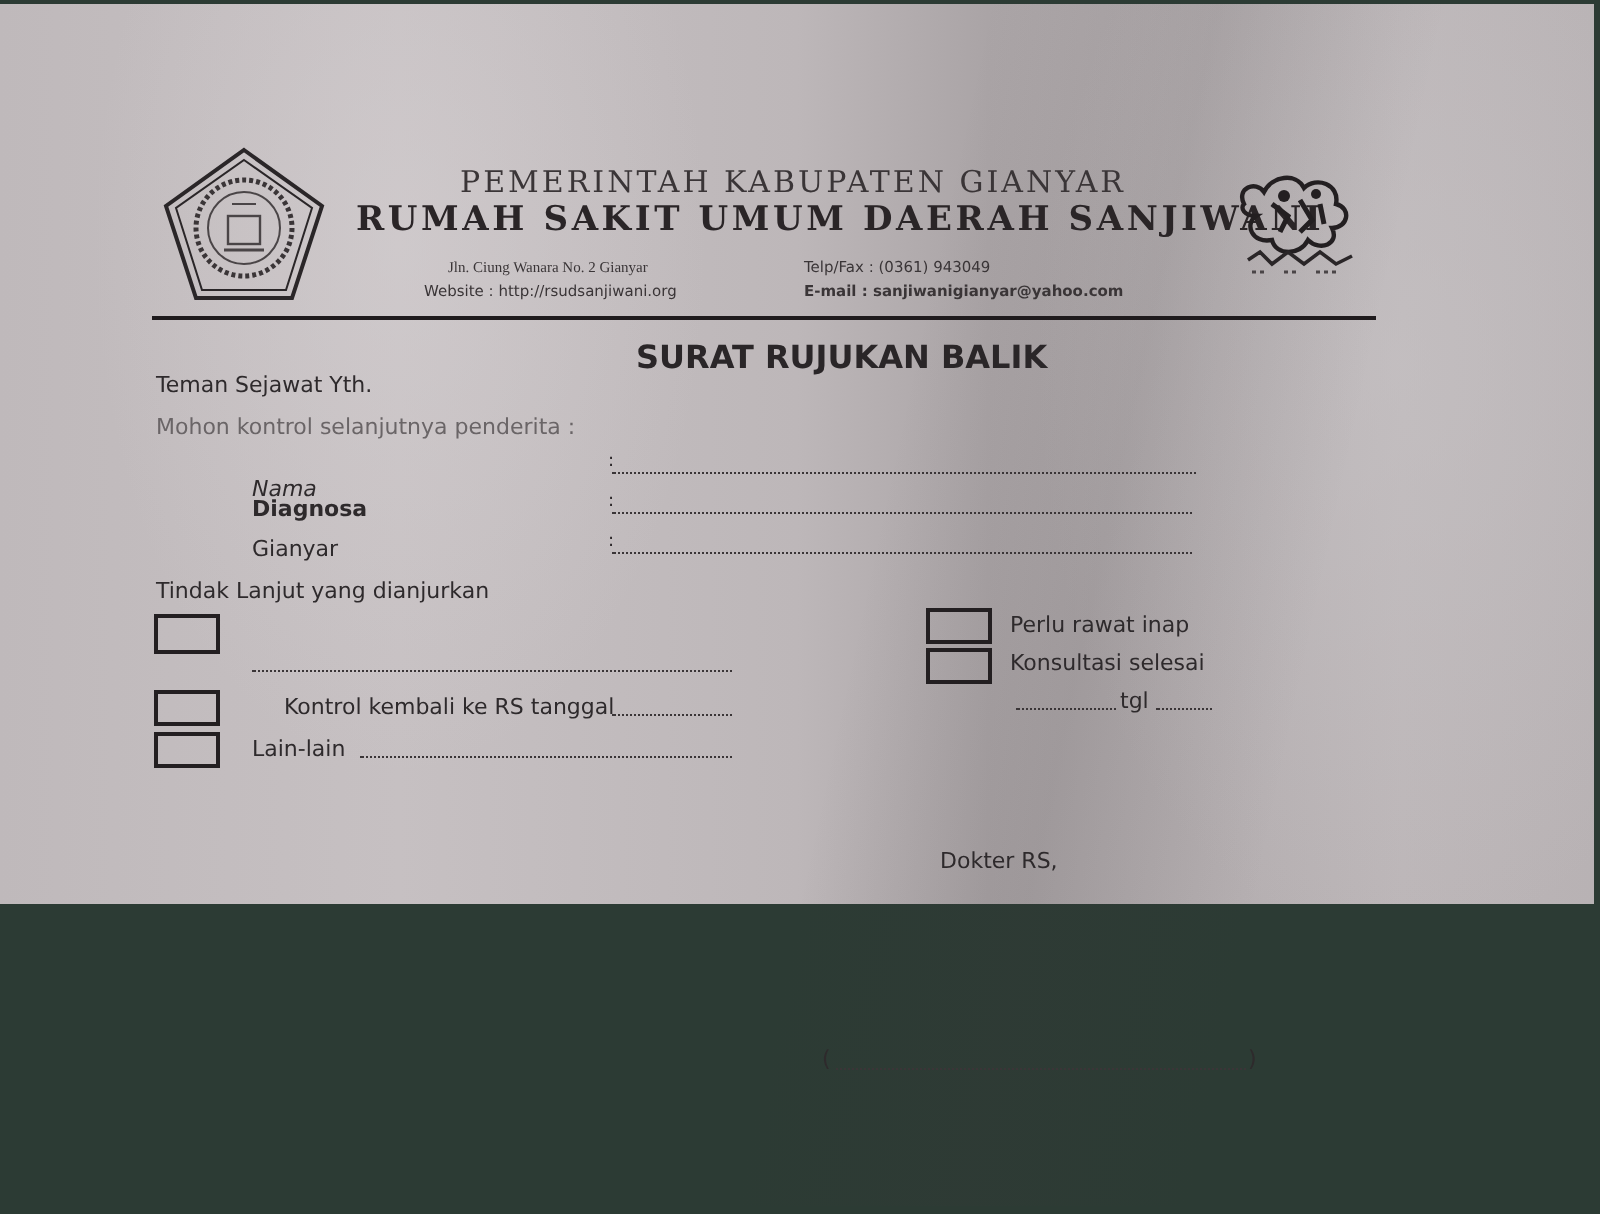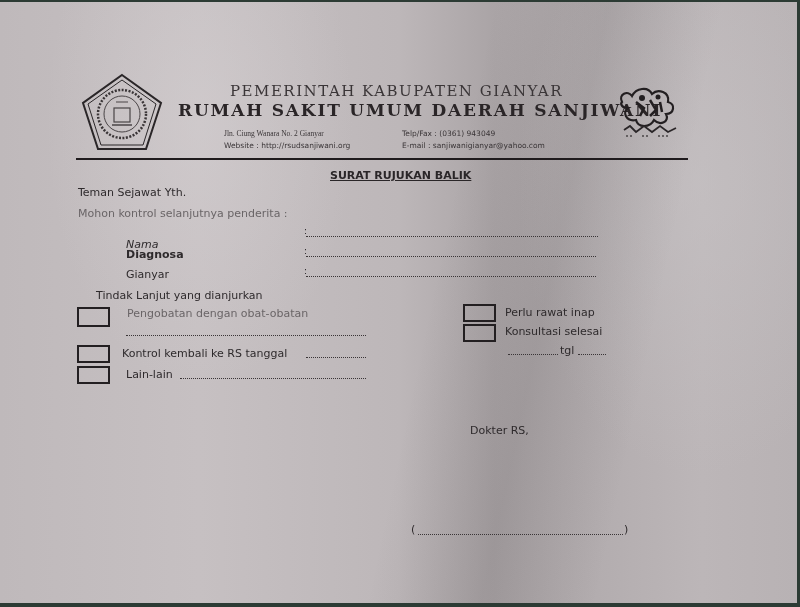--- a/index.html
+++ b/index.html
@@ -3,21 +3,21 @@
   <meta charset="utf-8">
   <style>
     html, body { margin: 0; padding: 0; }
     body {
       width: 800px; height: 607px; overflow: hidden;
       background: #2c3b34;
       font-family: "DejaVu Sans", sans-serif;
       position: relative;
     }
     .paper {
-      position: absolute; left: 0; top: 2px; width: 797px; height: 601px;
+      position: absolute; left: 0; top: 2px; width: 797px; height: 450px;
       background:
         radial-gradient(ellipse 260px 420px at 700px 180px, rgba(200,196,198,0.55), rgba(0,0,0,0) 70%),
         radial-gradient(ellipse 220px 380px at 200px 120px, rgba(215,210,212,0.5), rgba(0,0,0,0) 70%),
         linear-gradient(90deg, #bfb9bb 0%, #c6c0c2 25%, #bdb7b9 50%, #aaa4a6 62%, #b3adaf 75%, #bcb6b8 88%, #b8b2b4 100%);
       color: #2a2628;
     }
     .shade {
       position: absolute; left: 430px; top: 0; width: 230px; height: 601px;
       background: linear-gradient(90deg, rgba(0,0,0,0) 0%, rgba(60,55,57,0.12) 50%, rgba(0,0,0,0) 100%);
       transform: skewX(-12deg);
@@ -25,26 +25,26 @@
     }
     .abs { position: absolute; white-space: nowrap; }
 
     
     .logo-left { left: 80px; top: 70px; width: 84px; height: 80px; }
     .logo-right { left: 614px; top: 80px; width: 70px; height: 58px; }
     .gov { left: 230px; top: 80px; font-family: "DejaVu Serif", serif; font-size: 15px; letter-spacing: 1.5px; color: #3a3537; }
     .hosp { left: 178px; top: 98px; font-family: "DejaVu Serif", serif; font-size: 17px; font-weight: bold; letter-spacing: 1.8px; color: #2a2527; }
     .addr { font-size: 7.5px; color: #3a3537; }
     .addr1 { left: 224px; top: 127px; font-family: Liberation Serif, serif; }
-    .addr2 { left: 224px; top: 139px; }
+    .addr2 { left: 212px; top: 139px; }
     .addr3 { left: 402px; top: 127px; }
-    .addr4 { left: 402px; top: 139px; }
+    .addr4 { left: 402px; top: 139px; font-weight: bold; }
     .rule { left: 76px; top: 156px; width: 612px; height: 2px; background: #1f1b1d; }
 
-    .title { left: 330px; top: 167px; font-size: 11px; font-weight: bold; text-decoration: underline; color: #2a2628; }
+    .title { left: 318px; top: 167px; font-size: 16px; font-weight: bold; color: #2a2628; }
     .txt { font-size: 11px; color: #2e2a2c; }
     .faint { color: #6a6567; }
 
     .dots { border-bottom: 1.5px dotted #3a3537; height: 0; }
 
     .box { width: 33px; height: 18px; border: 2.5px solid #231f21; box-sizing: border-box; }
   </style>
 </head>
 <body>
 
@@ -94,28 +94,27 @@
   <div class="abs dots" style="left:306px; top:234px; width:292px;"></div>
 
   <div class="abs txt" style="left:126px; top:246px;font-weight:bold;">Diagnosa</div>
   <div class="abs" style="left:304px; top:244px; font-size:9px;">:</div>
   <div class="abs dots" style="left:306px; top:254px; width:290px;"></div>
 
   <div class="abs txt" style="left:126px; top:266px;">Gianyar</div>
   <div class="abs" style="left:304px; top:264px; font-size:9px;">:</div>
   <div class="abs dots" style="left:306px; top:274px; width:290px;"></div>
 
-  <div class="abs txt" style="left:78px; top:287px;margin-left:18px;">Tindak Lanjut yang dianjurkan</div>
+  <div class="abs txt" style="left:78px; top:287px;">Tindak Lanjut yang dianjurkan</div>
 
   <div class="abs box" style="left:77px; top:305px; height:20px;"></div>
-  <div class="abs txt faint" style="left:127px; top:305px;">Pengobatan dengan obat-obatan</div>
   <div class="abs dots" style="left:126px; top:333px; width:240px;"></div>
 
   <div class="abs box" style="left:77px; top:343px;"></div>
-  <div class="abs txt" style="left:122px; top:345px;">Kontrol kembali ke RS tanggal</div>
+  <div class="abs txt" style="left:142px; top:345px;">Kontrol kembali ke RS tanggal</div>
   <div class="abs dots" style="left:306px; top:355px; width:60px;"></div>
 
   <div class="abs box" style="left:77px; top:364px;"></div>
   <div class="abs txt" style="left:126px; top:366px;">Lain-lain</div>
   <div class="abs dots" style="left:180px; top:376px; width:186px;"></div>
 
   <div class="abs box" style="left:463px; top:302px;"></div>
   <div class="abs txt" style="left:505px; top:304px;">Perlu rawat inap</div>
 
   <div class="abs box" style="left:463px; top:322px;"></div>

